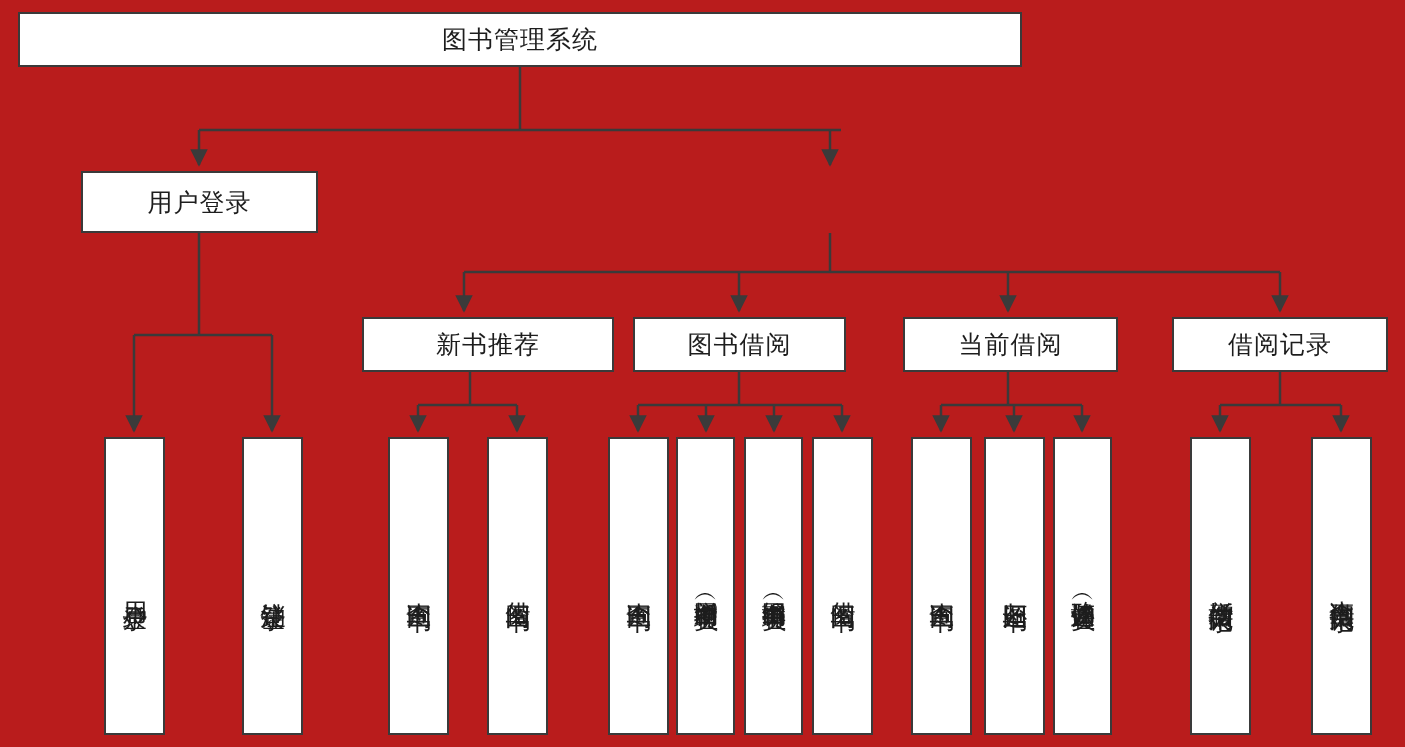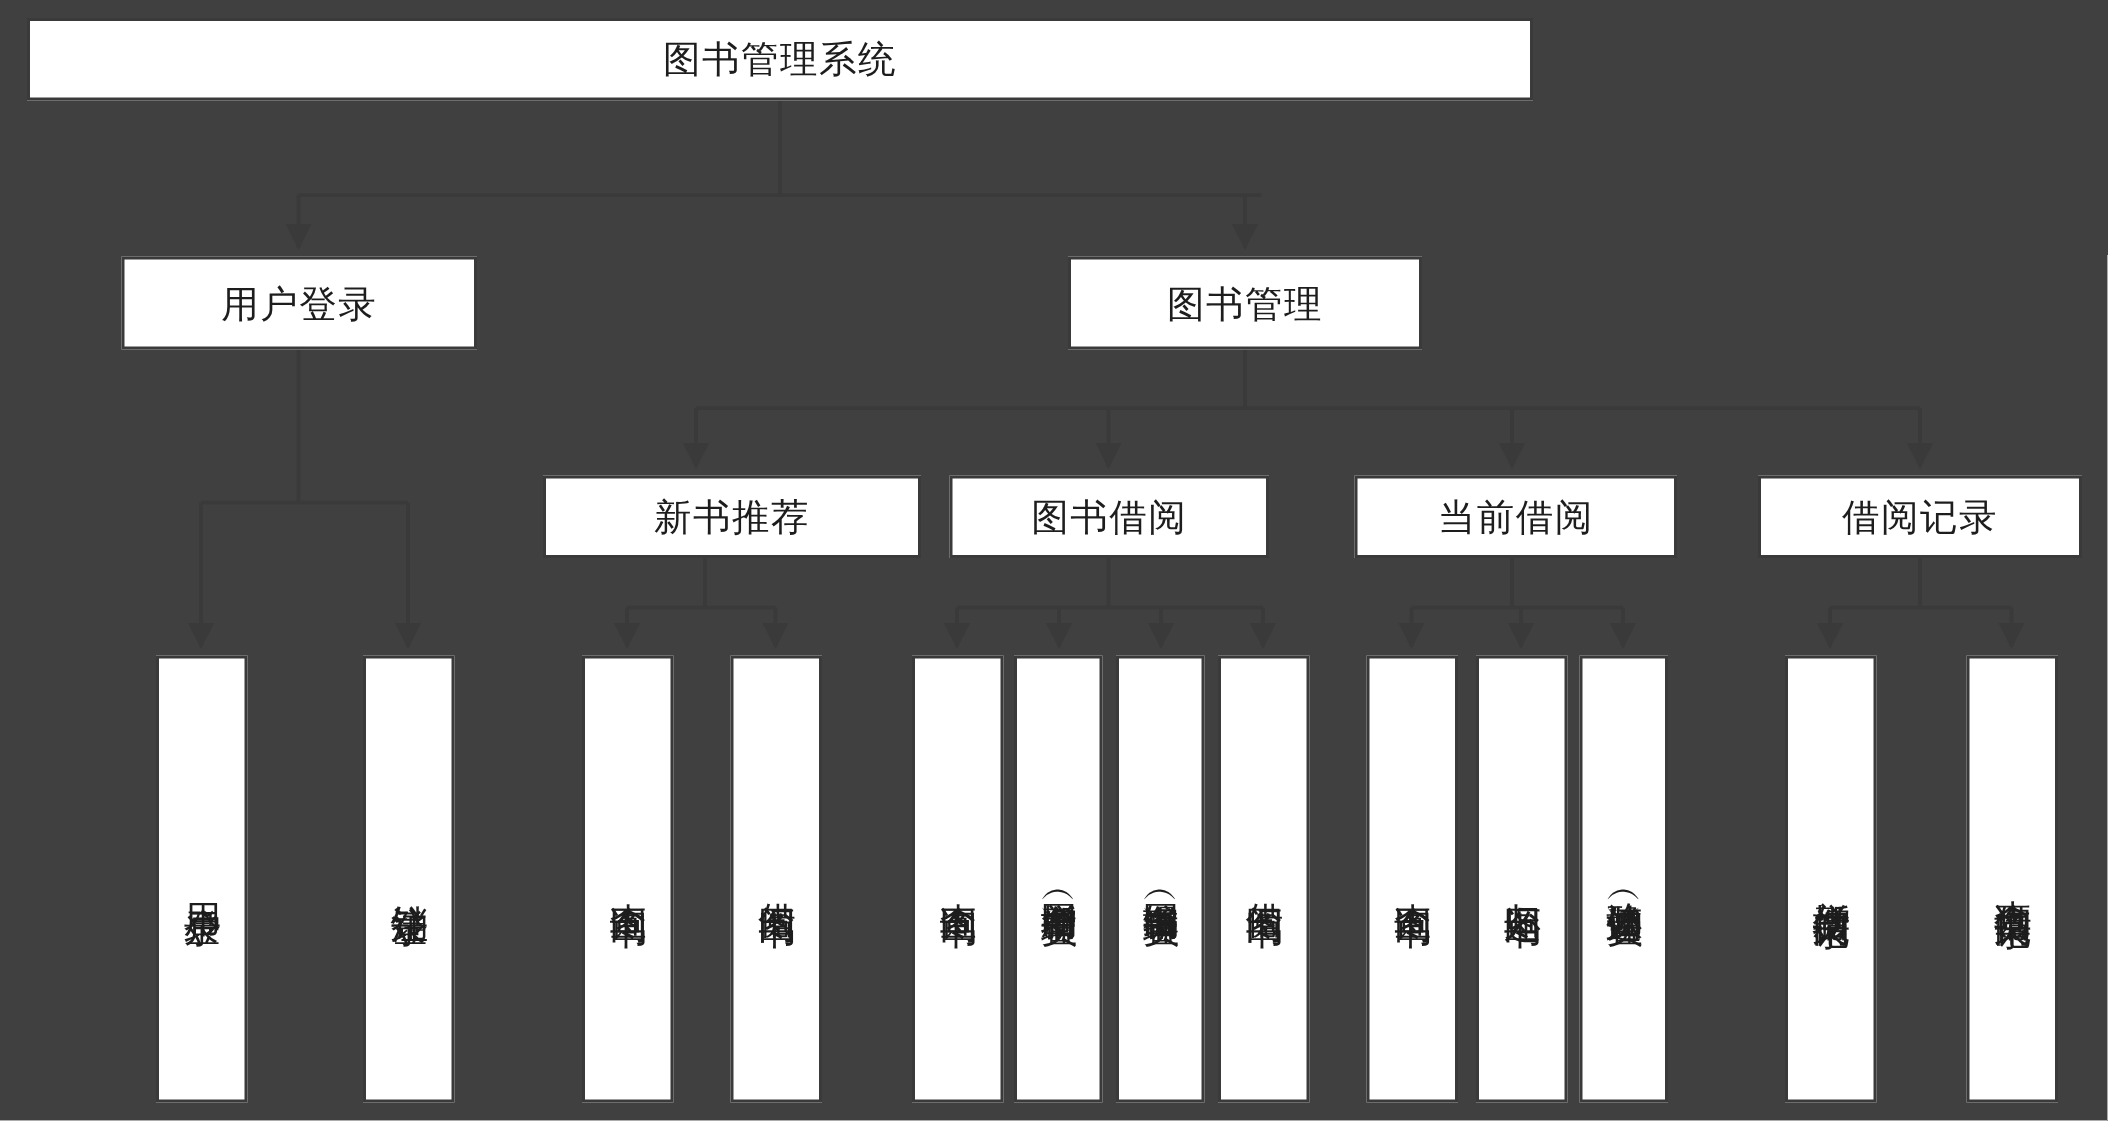--- a/index.html
+++ b/index.html
@@ -8,21 +8,21 @@
     padding: 0;
     background: #ffffff;
   }
   body {
     font-family: "DejaVu Sans", "Liberation Sans", sans-serif;
   }
   #diagram-root {
     position: relative;
     width: 1405px;
     height: 747px;
-    background: #404040;
+    background: #b91c1c;
     overflow: hidden;
   }
   #edge-layer {
     position: absolute;
     left: 0;
     top: 0;
     width: 1405px;
     height: 747px;
     pointer-events: none;
   }
@@ -128,28 +128,25 @@
     </g>
   </svg>
 
   <div class="node horizontal" style="left:18px; top:12px; width:1004px; height:55px;">
     <span class="node-label">图书管理系统</span>
   </div>
 
   <div class="node horizontal" style="left:81px; top:171px; width:237px; height:62px;">
     <span class="node-label">用户登录</span>
   </div>
-  <div class="node horizontal" style="left:712px; top:171px; width:236px; height:62px;">
-    <span class="node-label">图书管理</span>
-  </div>
 
   <div class="node horizontal" style="left:362px; top:317px; width:252px; height:55px;">
     <span class="node-label">新书推荐</span>
   </div>
-  <div class="node horizontal" style="left:633px; top:317px; width:213px; height:55px;">
+  <div class="node horizontal" style="left:633px; top:317px; width:213px; height:55px;font-family:Liberation Serif, serif;">
     <span class="node-label">图书借阅</span>
   </div>
   <div class="node horizontal" style="left:1172px; top:317px; width:216px; height:55px;">
     <span class="node-label">借阅记录</span>
   </div>
   <div class="node horizontal" style="left:903px; top:317px; width:215px; height:55px;">
     <span class="node-label">当前借阅</span>
   </div>
 
   <div class="node vertical" style="left:104px; top:437px; width:61px; height:298px;">

